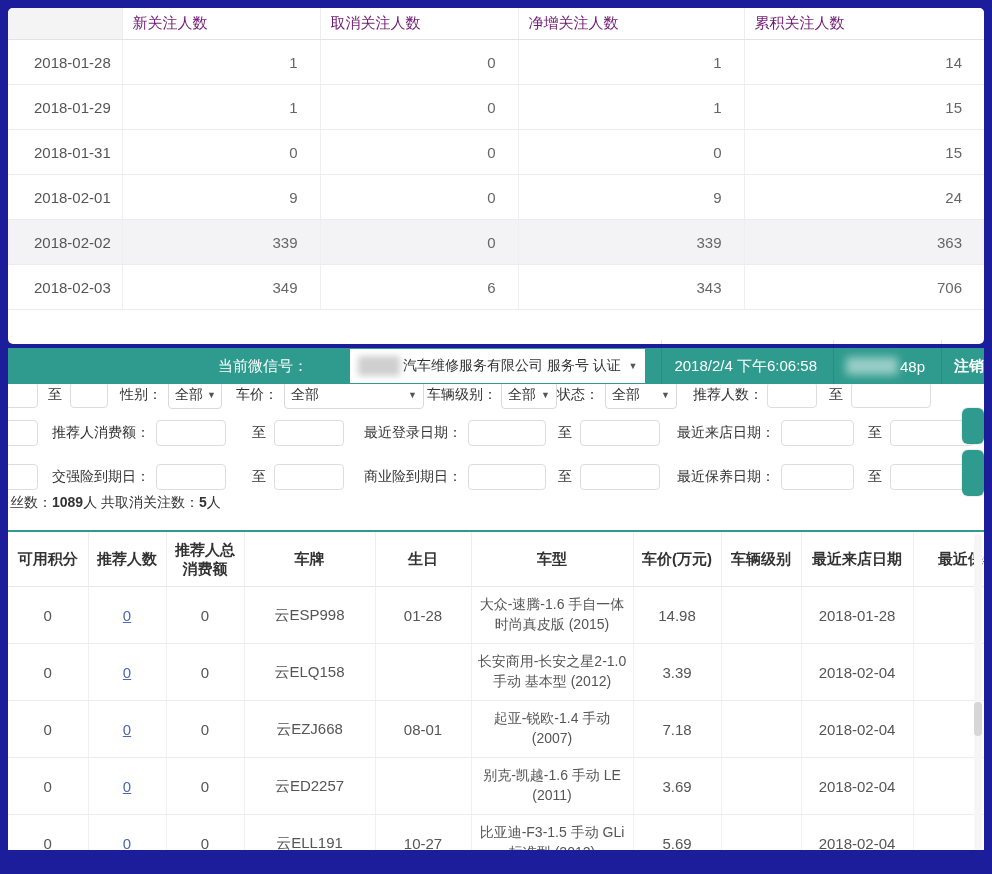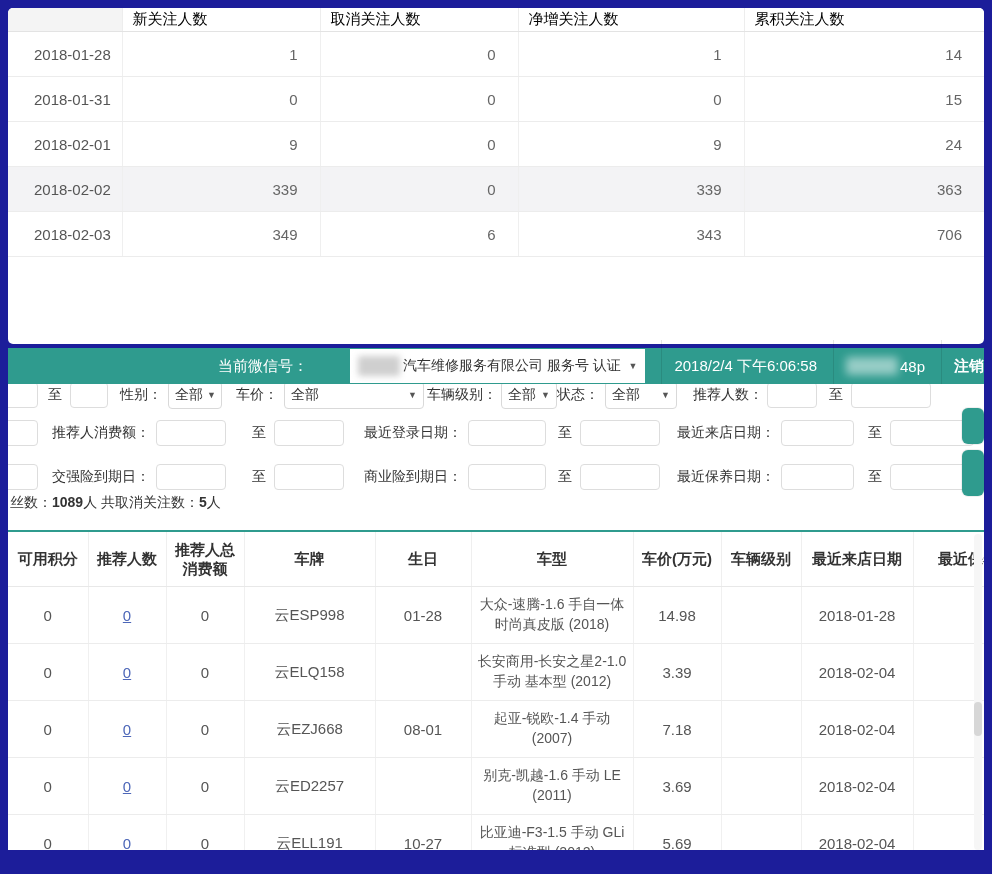--- a/index.html
+++ b/index.html
@@ -1,21 +1,21 @@
 <!DOCTYPE html>
 <html><head>
 <meta charset="utf-8">
 <style>
   html,body{margin:0;padding:0;background:#0e0f6e;font-family:"Liberation Sans","DejaVu Sans",sans-serif;}
   .page{position:relative;width:992px;height:874px;background:#1c1d9a;padding:8px;box-sizing:border-box;overflow:hidden;}
   
   .topcard{width:976px;height:336px;background:#fff;border-radius:5px;overflow:hidden;}
   table{border-collapse:collapse;table-layout:fixed;}
   .ftable{width:976px;}
-  .ftable th{height:23px;font-weight:normal;font-size:15px;color:#000000;text-align:left;padding:0 0 0 10px;
+  .ftable th{height:31px;font-weight:normal;font-size:15px;color:#701a75;text-align:left;padding:0 0 0 10px;
              border-right:1px solid #ededed;border-bottom:1px solid #e3e3e3;background:#fff;}
   .ftable th:first-child{background:#f4f4f4;}
   .ftable th:last-child,.ftable td:last-child{border-right:none;}
   .ftable td{height:42px;font-size:15px;color:#666;border-right:1px solid #efefef;border-bottom:1px solid #ececec;background:#fff;}
   .ftable td.date{padding-left:26px;color:#555;}
   .ftable td.num{text-align:right;padding-right:22px;}
   .ftable tr.hl td{background:#f3f3f5;}
   
   .topbar{height:36px;background:#2f9b8e;margin-top:4px;display:flex;align-items:center;color:#fff;font-size:15px;position:relative;}
   .tb-label{margin-left:210px;white-space:nowrap;}
@@ -78,20 +78,27 @@
       </thead>
       <tbody>
         <tr>
           <td class="date">2018-01-28</td>
           <td class="num">1</td>
           <td class="num">0</td>
           <td class="num">1</td>
           <td class="num">14</td>
         </tr>
         <tr>
+          <td class="date">2018-01-29</td>
+          <td class="num">1</td>
+          <td class="num">0</td>
+          <td class="num">1</td>
+          <td class="num">15</td>
+        </tr>
+        <tr>
           <td class="date">2018-01-31</td>
           <td class="num">0</td>
           <td class="num">0</td>
           <td class="num">0</td>
           <td class="num">15</td>
         </tr>
         <tr>
           <td class="date">2018-02-01</td>
           <td class="num">9</td>
           <td class="num">0</td>
@@ -230,21 +237,21 @@
             <th>最近保养日期</th>
           </tr>
         </thead>
         <tbody>
           <tr>
             <td>0</td>
             <td><a href="#">0</a></td>
             <td>0</td>
             <td>云ESP998</td>
             <td>01-28</td>
-            <td class="model">大众-速腾-1.6 手自一体 时尚真皮版 (2018)</td>
+            <td class="model">大众-速腾-1.6 手自一体 时尚真皮版 (2015)</td>
             <td>14.98</td>
             <td></td>
             <td>2018-01-28</td>
             <td></td>
           </tr>
           <tr>
             <td>0</td>
             <td><a href="#">0</a></td>
             <td>0</td>
             <td>云ELQ158</td>

